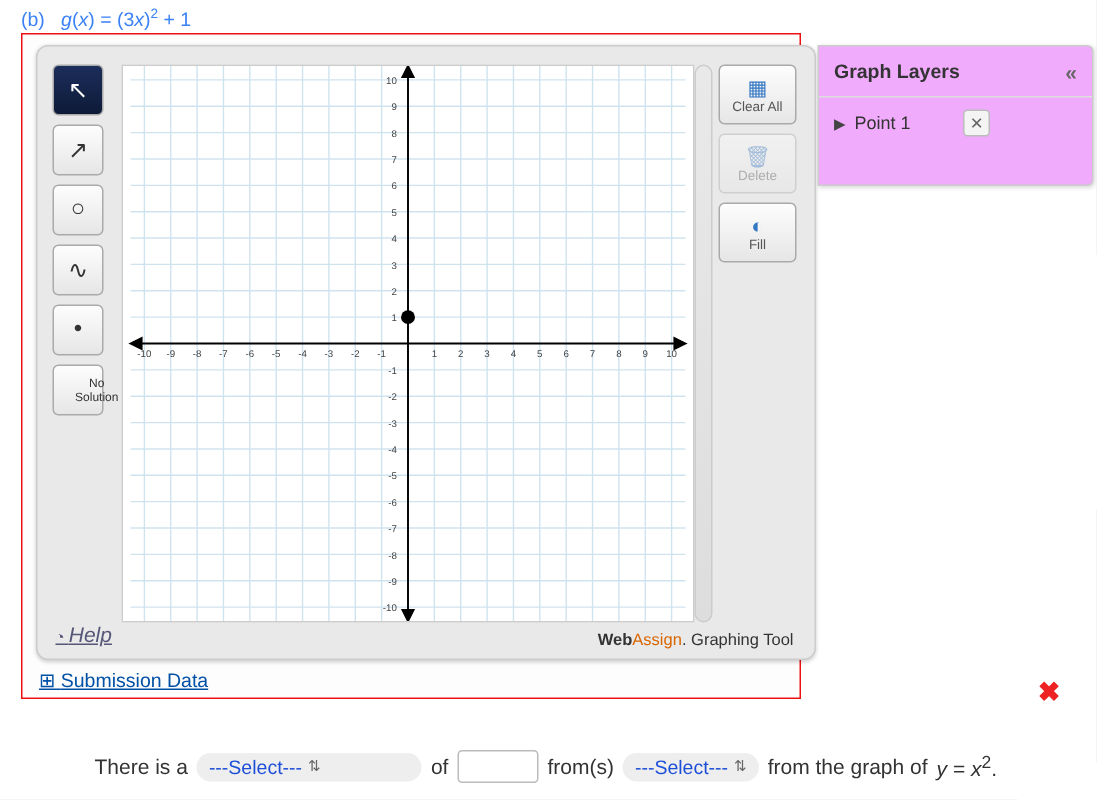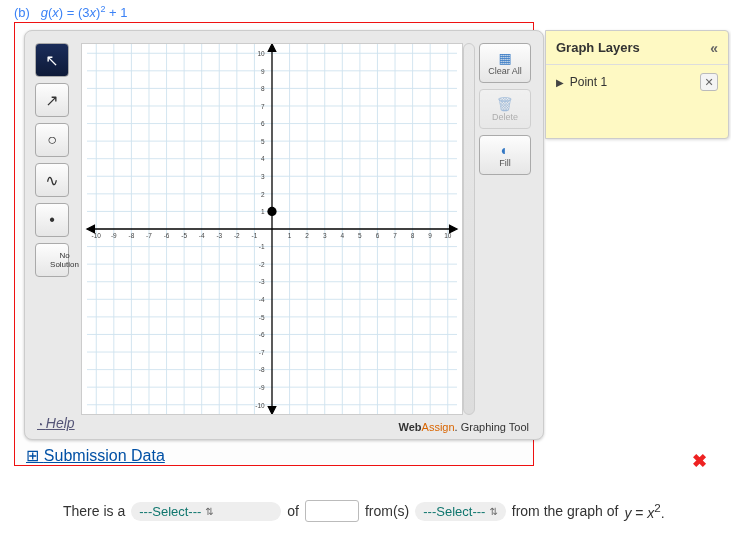--- a/index.html
+++ b/index.html
@@ -17,31 +17,31 @@
   .grid-svg { width: 100%; height: 100%; display:block; }
   .right-btns { position: absolute; top: 12px; right: 10px; width: 54px; }
   .rbtn { width: 52px; height: 40px; margin-bottom: 6px; background: linear-gradient(#fdfdfd,#e6e6e6); border:1px solid #aaa; border-radius:4px; font-size:9px; display:flex; flex-direction:column; align-items:center; justify-content:center; cursor:pointer; color:#555;}
   .rbtn.disabled { opacity:.4; cursor:default; }
   .rbtn .ic { font-size:14px; color:#3478c4; }
   .help-link { position: absolute; bottom: 8px; left: 12px; color: #557; font-size: 14px; text-decoration: underline; cursor:pointer;font-style:italic; }
   .help-link::before { content:"◔ "; font-size:10px; }
   .branding { position: absolute; bottom: 6px; right: 14px; font-size: 11px; }
   .branding b { color:#333; }
   .branding .orange { color:#d96500; font-weight:normal; }
-  .sub-data { position: absolute; left: 26px; top: 446px; font-size:16px; color:#0050a5; text-decoration: underline; cursor:pointer; }
+  .sub-data { position: absolute; left: 26px; top: 446px; font-size:13px; color:#0050a5; text-decoration: underline; cursor:pointer; }
   .sub-data::before { content:"⊞ "; color:#0050a5; text-decoration:none; }
   .close-x { position: absolute; right: 24px; top: 450px; color:#e22; font-size:18px; font-weight:bold; cursor:pointer; }
-  .layers-panel { position: absolute; top: 30px; left: 545px; width: 184px; height: 109px; border: 1px solid #ccc; border-radius: 0 4px 4px 0; background: #fef9c3; box-shadow: 1px 1px 3px rgba(0,0,0,.15);}
+  .layers-panel { position: absolute; top: 30px; left: 545px; width: 184px; height: 94px; border: 1px solid #ccc; border-radius: 0 4px 4px 0; background: #f0abfc; box-shadow: 1px 1px 3px rgba(0,0,0,.15);}
   .layers-header { height: 34px; padding: 0 10px; display:flex; align-items:center; justify-content:space-between; border-bottom:1px solid #ddd; font-size:13px; font-weight:bold; color:#333;}
   .collapse-ic { font-size:14px; color:#666; cursor:pointer; }
-  .layer-row { height: 34px; padding: 0 10px; display:flex; align-items:center; justify-content:space-between; font-size:12px; color:#333;}
+  .layer-row { height: 34px; padding: 0 10px; display:flex; align-items:center; justify-content:flex-start; font-size:12px; color:#333;gap:35px;}
   .layer-row .arrow { margin-right:6px; color:#444; font-size:10px;}
   .layer-row .del { width:18px;height:18px;border:1px solid #bbb;border-radius:3px;display:flex;align-items:center;justify-content:center;font-size:11px;color:#666;cursor:pointer;background:#f4f4f4;}
   .sentence { position: absolute; left: 63px; top: 500px; font-size: 14px; color:#333; display:flex; align-items:center; gap:6px;}
-  .select-pill { display:inline-flex; align-items:center; background:#eee; border-radius: 10px; padding: 2px 8px; font-size:13px; color:#0f766e; cursor:pointer;}
+  .select-pill { display:inline-flex; align-items:center; background:#eee; border-radius: 10px; padding: 2px 8px; font-size:13px; color:#1d4ed8; cursor:pointer;}
   .select-pill::after { content: " ⇅"; font-size:10px; color:#666; margin-left:4px;}
   .num-input { width: 54px; height: 22px; border:1px solid #bbb; border-radius:3px; padding:0 4px;}
   .eqn i { font-style: italic; }
   .scrollbar-v { position:absolute; top:12px; right:68px; width:12px; height:372px; background: linear-gradient(#e9e9e9,#ddd); border:1px solid #ccc; border-radius:6px;}
 </style>
 </head>
 <body>
 
 <div class="question-label">
   <span>(b)</span>&nbsp;&nbsp;

